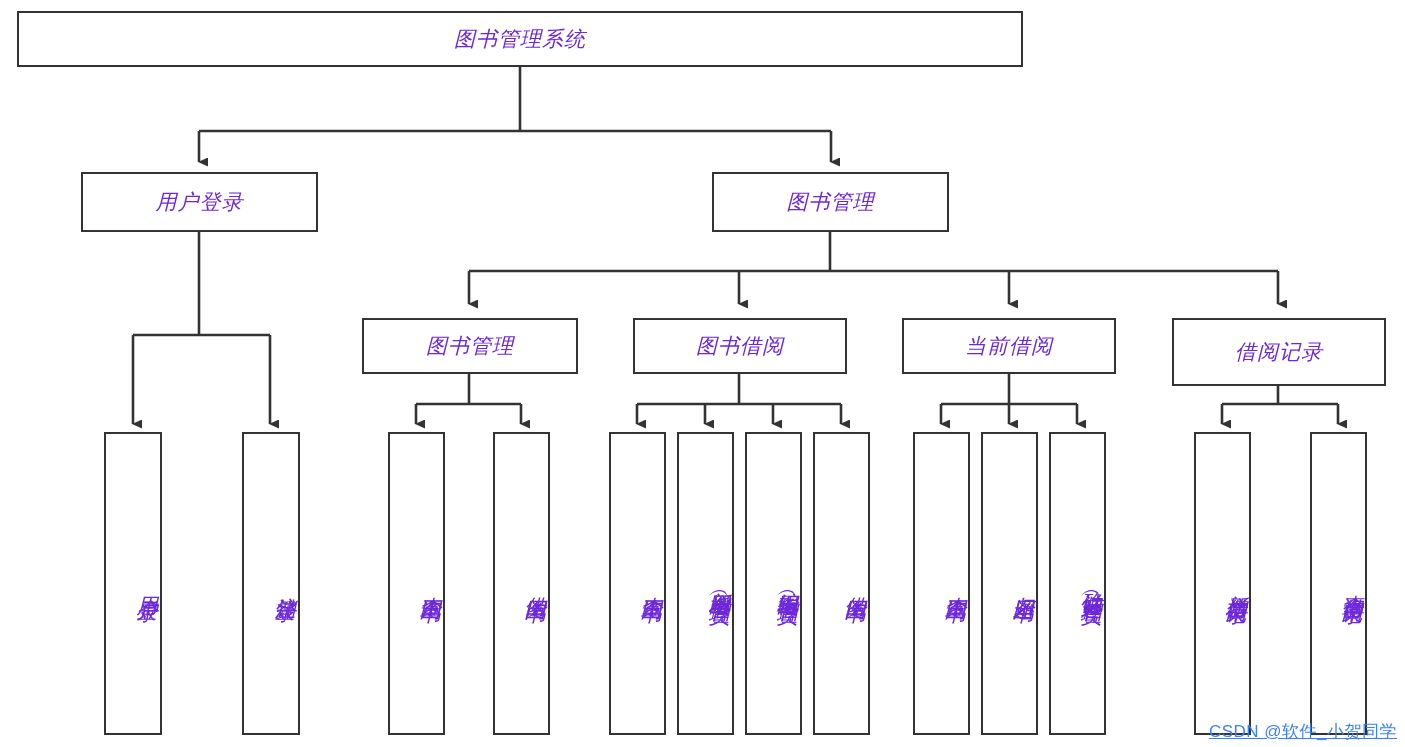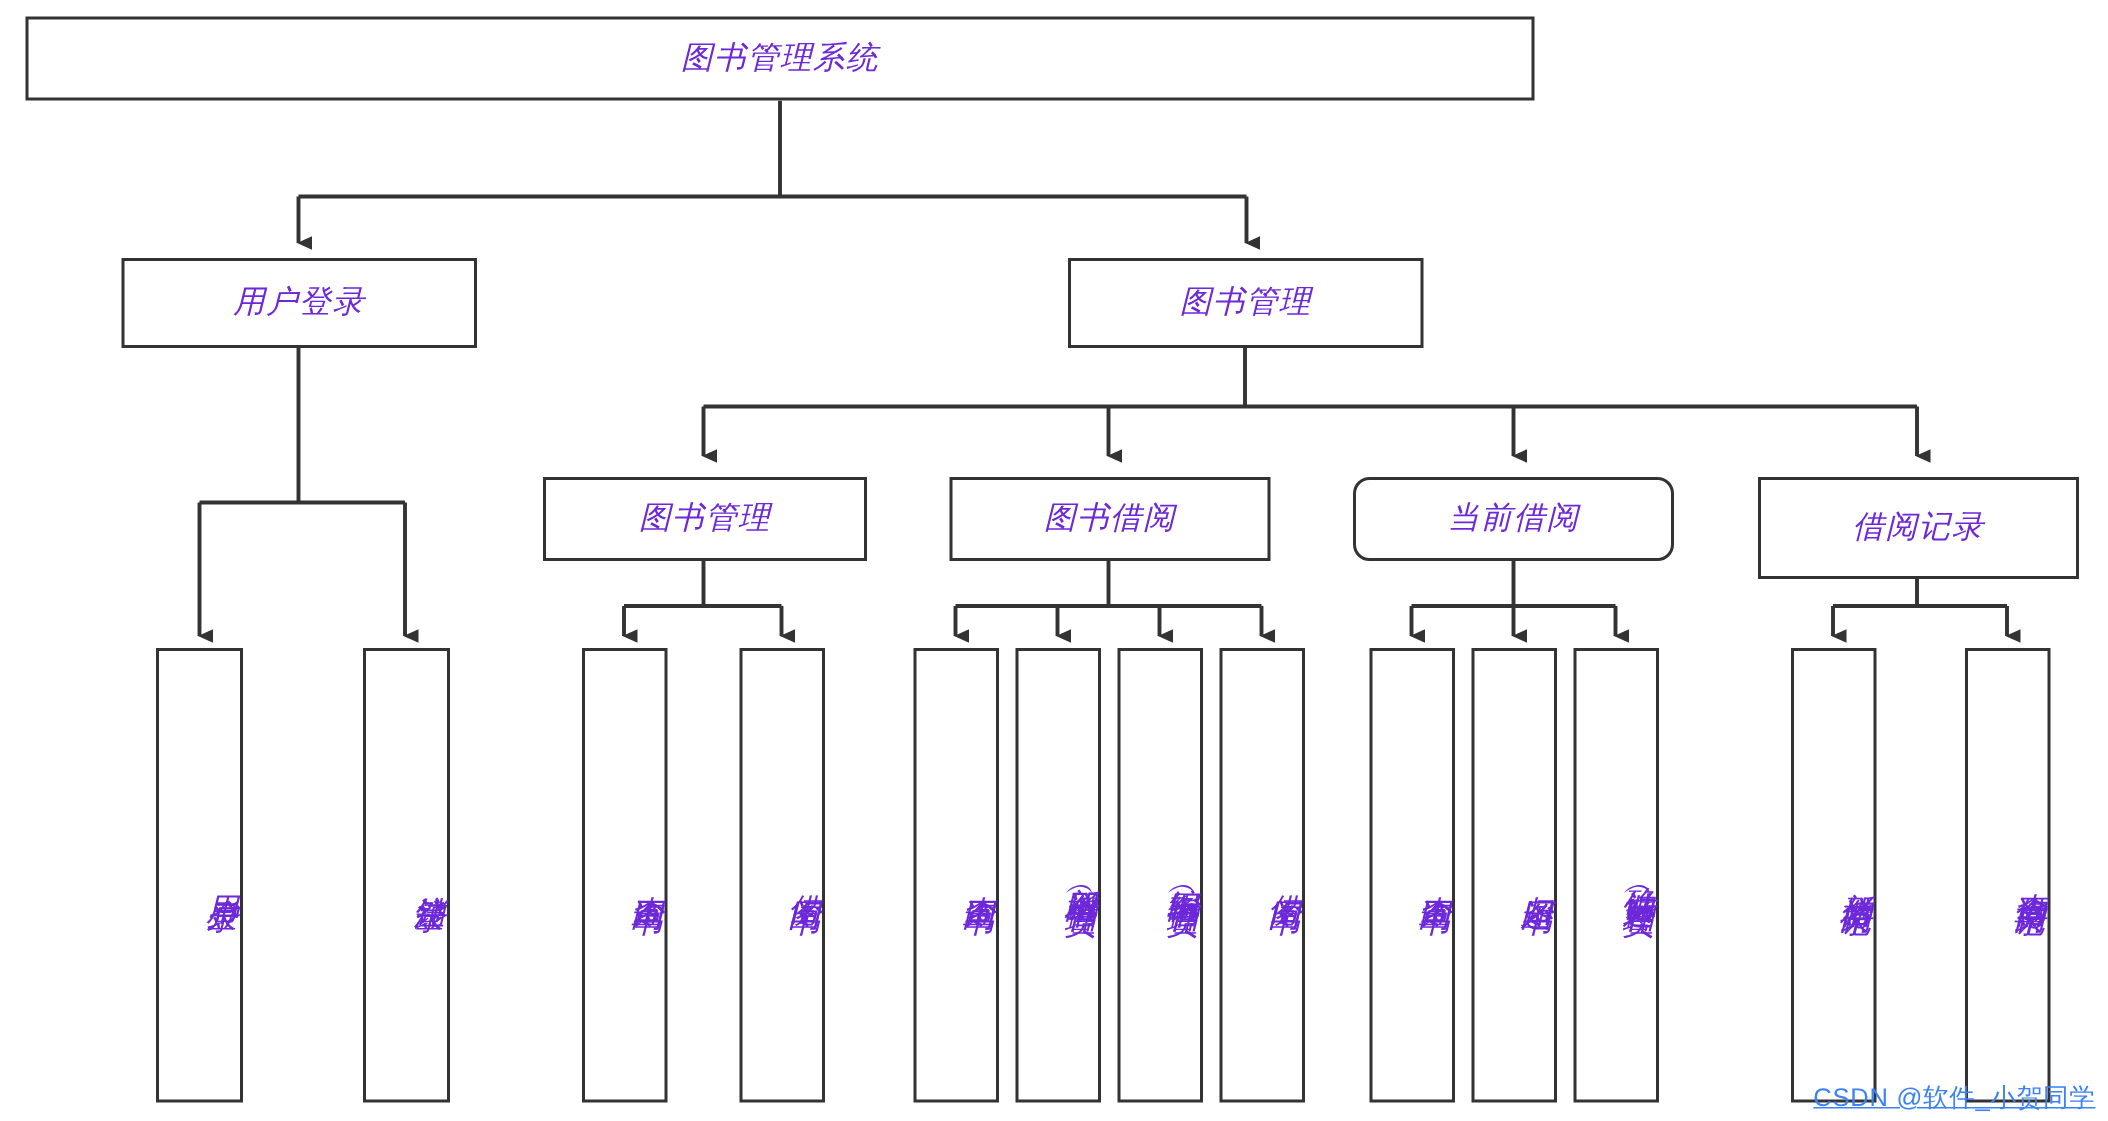--- a/index.html
+++ b/index.html
@@ -142,21 +142,21 @@
   </div>
 
   <div class="node horiz" style="left:362px; top:318px; width:216px; height:56px;">
     <span class="label">图书管理</span>
   </div>
 
   <div class="node horiz" style="left:633px; top:318px; width:214px; height:56px;">
     <span class="label">图书借阅</span>
   </div>
 
-  <div class="node horiz" style="left:902px; top:318px; width:214px; height:56px;border-radius:11px;">
+  <div class="node horiz" style="left:902px; top:318px; width:214px; height:56px;">
     <span class="label">当前借阅</span>
   </div>
 
   <div class="node horiz" style="left:1172px; top:318px; width:214px; height:68px;">
     <span class="label">借阅记录</span>
   </div>
 
   <div class="node vert" style="left:104px; top:432px; width:58px; height:303px;">
     <span class="label">用户登录</span>
   </div>

